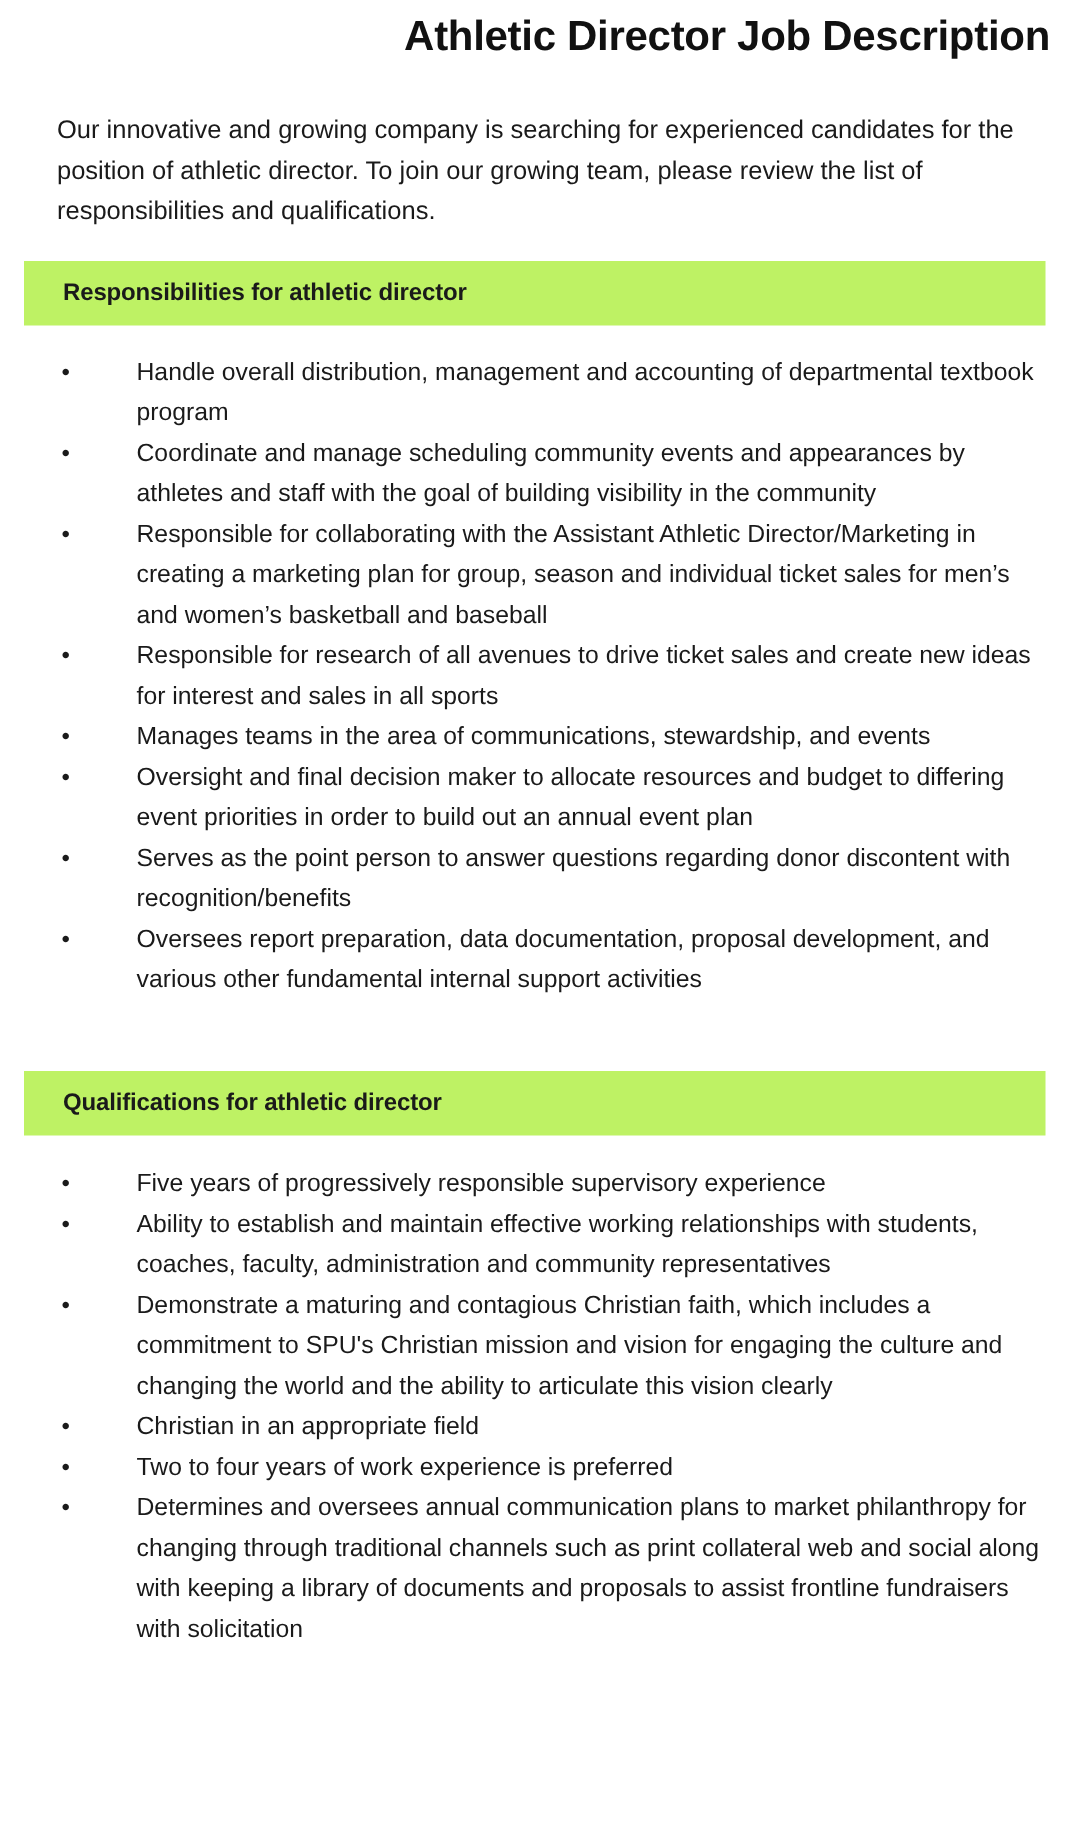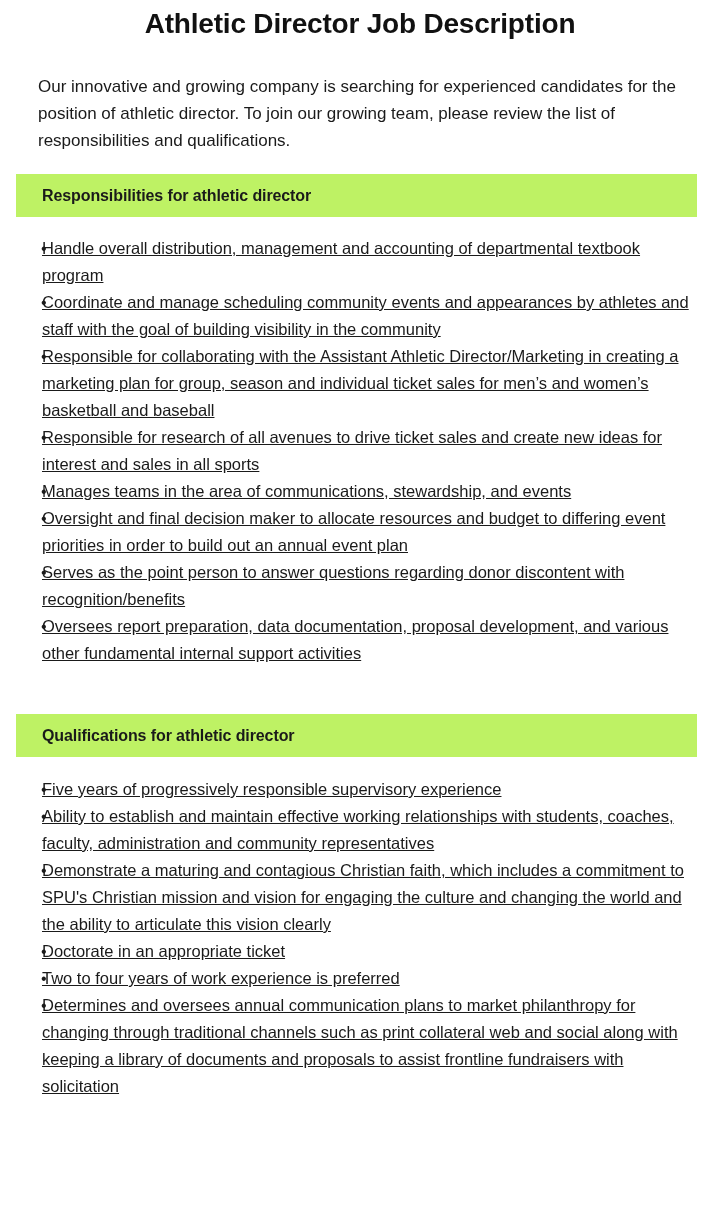--- a/index.html
+++ b/index.html
@@ -15,21 +15,21 @@
     -webkit-font-smoothing: antialiased;
   }
   .page {
     width: 720px;
     box-sizing: border-box;
     padding: 0;
   }
   .doc-title {
     font-size: 28px;
     font-weight: bold;
-    text-align: center;
+    text-align: right;
     letter-spacing: -0.2px;
     margin: 0;
     padding: 5px 20px 0 20px;
     line-height: 38px;
     color: #111111;
   }
   .intro {
     font-size: 17px;
     line-height: 27px;
     margin: 14px;
@@ -55,23 +55,22 @@
   ul.bullet-list {
     list-style: none;
     margin: 0;
     padding: 18px 24px 0 0;
   }
   ul.bullet-list > li {
     position: relative;
     font-size: 16.5px;
     line-height: 27px;
     color: #1a1a1a;
-    padding-left: 42px;
+    padding-left: 91px;
     margin: 0 0 0 0;
-    text-decoration: underline;
   }
   ul.bullet-list > li::before {
     content: "\2022";
     position: absolute;
     left: 41px;
     top: 0;
     font-size: 16px;
     line-height: 27px;
     color: #1a1a1a;
   }
@@ -112,20 +111,20 @@
   </section>
 
   <section class="section section-qualifications">
     <div class="section-header">
       <span class="section-header-text">Qualifications for athletic director</span>
     </div>
     <ul class="bullet-list">
       <li>Five years of progressively responsible supervisory experience</li>
       <li>Ability to establish and maintain effective working relationships with students, coaches, faculty, administration and community representatives</li>
       <li>Demonstrate a maturing and contagious Christian faith, which includes a commitment to SPU's Christian mission and vision for engaging the culture and changing the world and the ability to articulate this vision clearly</li>
-      <li>Doctorate in an appropriate ticket</li>
+      <li>Christian in an appropriate field</li>
       <li>Two to four years of work experience is preferred</li>
       <li>Determines and oversees annual communication plans to market philanthropy for changing through traditional channels such as print collateral web and social along with keeping a library of documents and proposals to assist frontline fundraisers with solicitation</li>
     </ul>
   </section>
 
   <div class="tail-space"></div>
 </div>
 
 </body></html>

